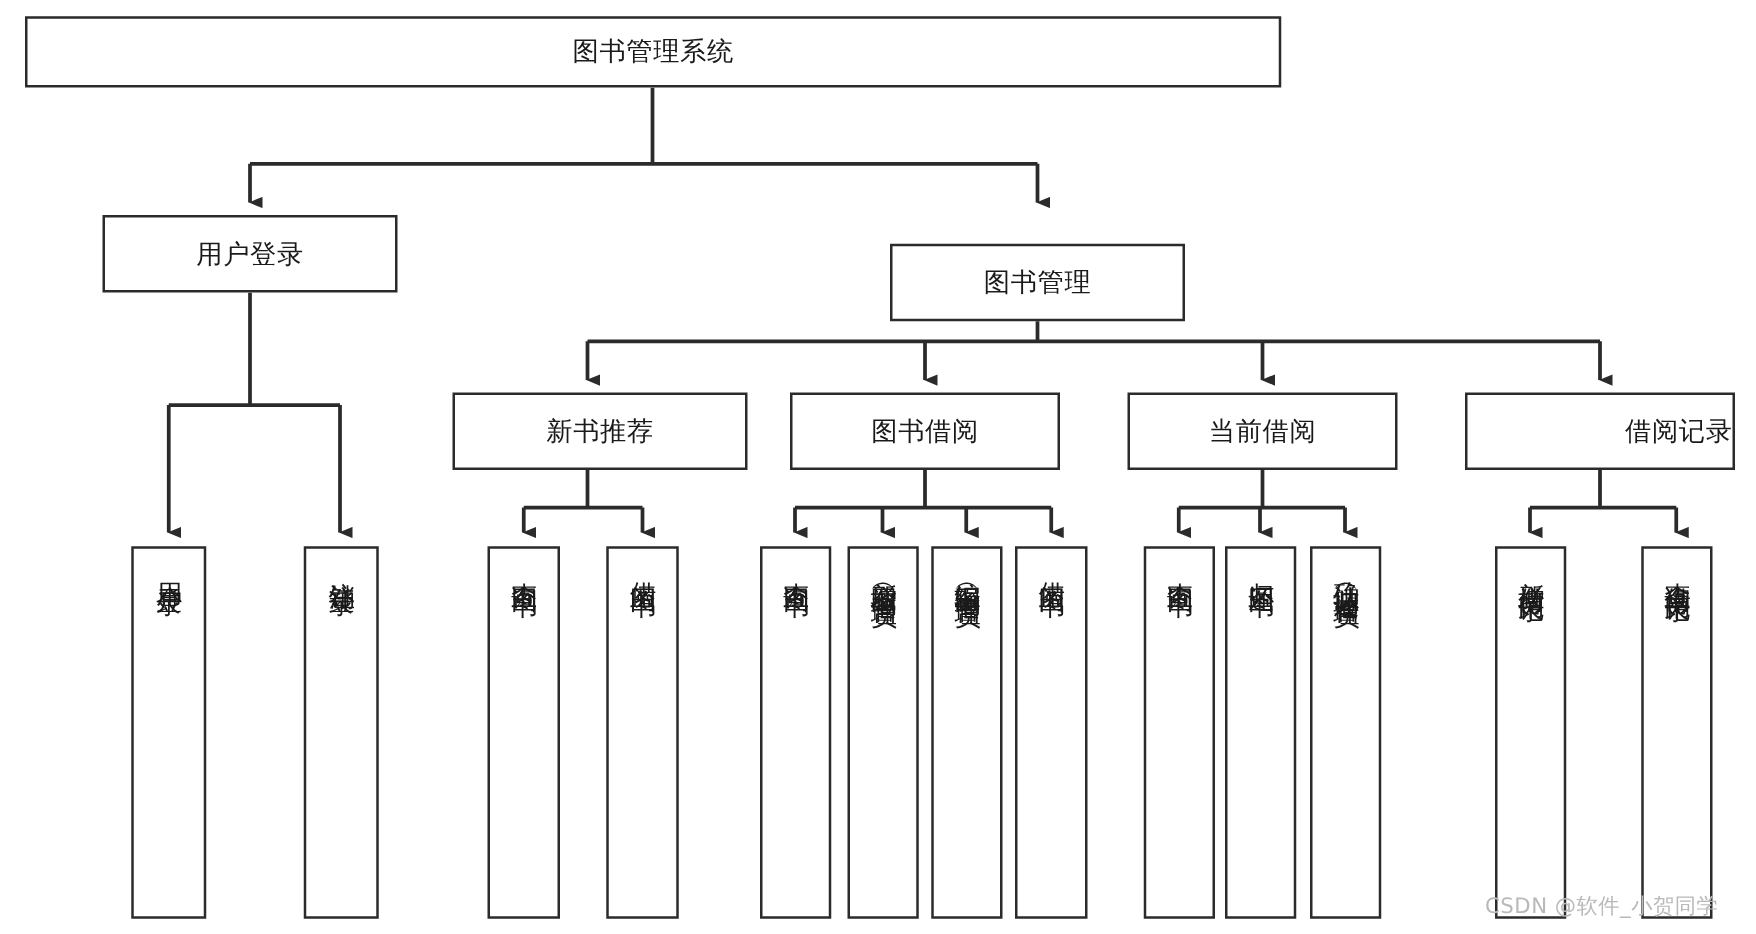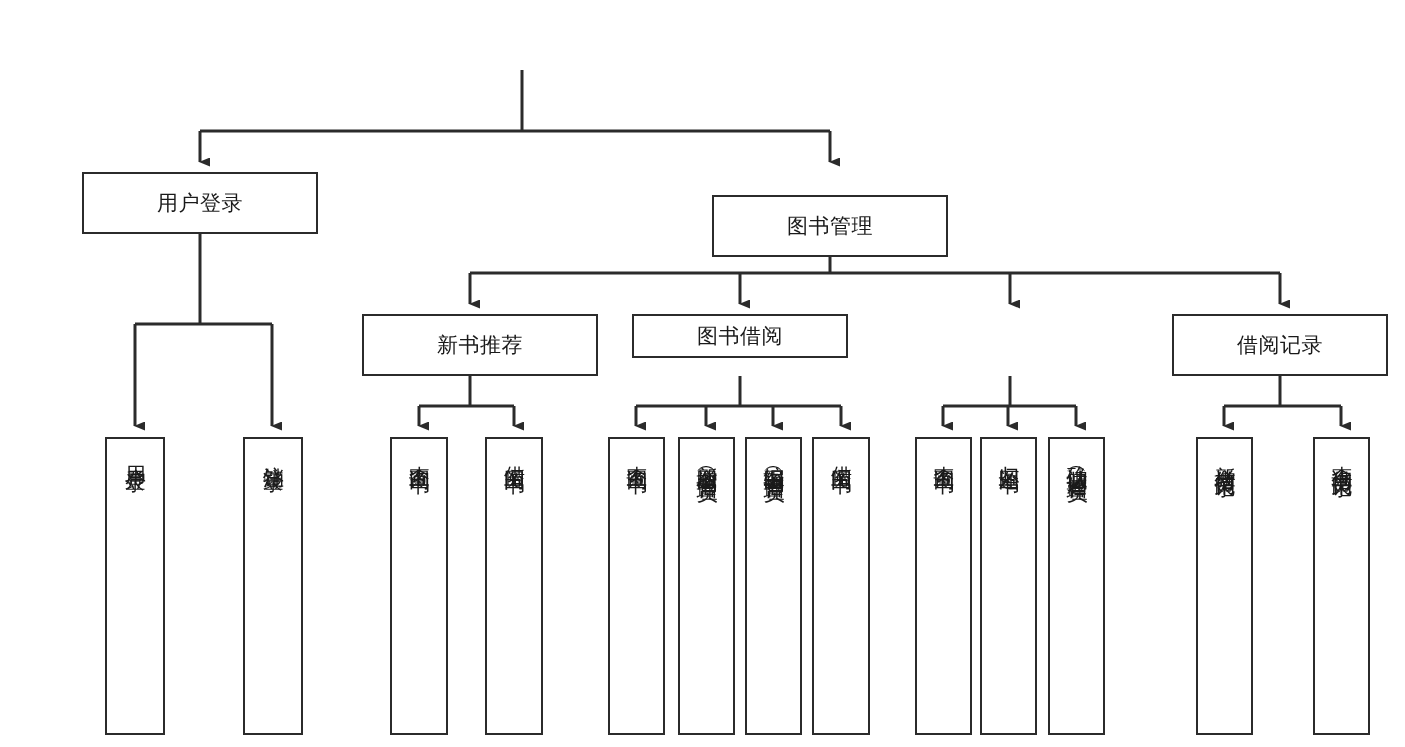--- a/index.html
+++ b/index.html
@@ -117,35 +117,41 @@
       <path d="M1008,406 L1008,426" marker-end="url(#arw)"></path>
       <path d="M1076,406 L1076,426" marker-end="url(#arw)"></path>
 
       <path d="M1280,376 L1280,406"></path>
       <path d="M1224,406 L1341,406"></path>
       <path d="M1224,406 L1224,426" marker-end="url(#arw)"></path>
       <path d="M1341,406 L1341,426" marker-end="url(#arw)"></path>
     </g>
   </svg>
 
+  <div class="node horiz" style="left:20px; top:13px; width:1005px; height:57px;">
+    <span class="lbl">图书管理系统</span>
+  </div>
 
   <div class="node horiz" style="left:82px; top:172px; width:236px; height:62px;">
     <span class="lbl">用户登录</span>
   </div>
   <div class="node horiz" style="left:712px; top:172px; width:236px; height:62px;margin-top:23px;">
     <span class="lbl">图书管理</span>
   </div>
 
   <div class="node horiz" style="left:362px; top:314px; width:236px; height:62px;">
     <span class="lbl">新书推荐</span>
   </div>
-  <div class="node horiz" style="left:632px; top:314px; width:216px; height:44px;">
+  <div class="node horiz" style="left:632px; top:314px; width:216px; height:62px;">
     <span class="lbl">图书借阅</span>
   </div>
-  <div class="node horiz" style="left:1172px; top:314px; width:216px; height:62px;">
+  <div class="node horiz" style="left:902px; top:314px; width:216px; height:62px;">
+    <span class="lbl">当前借阅</span>
+  </div>
+  <div class="node horiz" style="left:1172px; top:314px; width:216px; height:62px;justify-content:flex-end;">
     <span class="lbl">借阅记录</span>
   </div>
 
   <div class="node vert" style="left:105px; top:437px; width:60px; height:298px;">
     <span class="lbl">用户登录</span>
   </div>
   <div class="node vert" style="left:243px; top:437px; width:60px; height:298px;">
     <span class="lbl">注销登录</span>
   </div>
 
@@ -179,14 +185,15 @@
     <span class="lbl">确认归还（管理员）</span>
   </div>
 
   <div class="node vert" style="left:1196px; top:437px; width:57px; height:298px;">
     <span class="lbl">新增借阅记录</span>
   </div>
   <div class="node vert" style="left:1313px; top:437px; width:57px; height:298px;">
     <span class="lbl">查询借阅记录</span>
   </div>
 
+  <div class="watermark">CSDN @软件_小贺同学</div>
 
 </div>
 
 </body></html>

